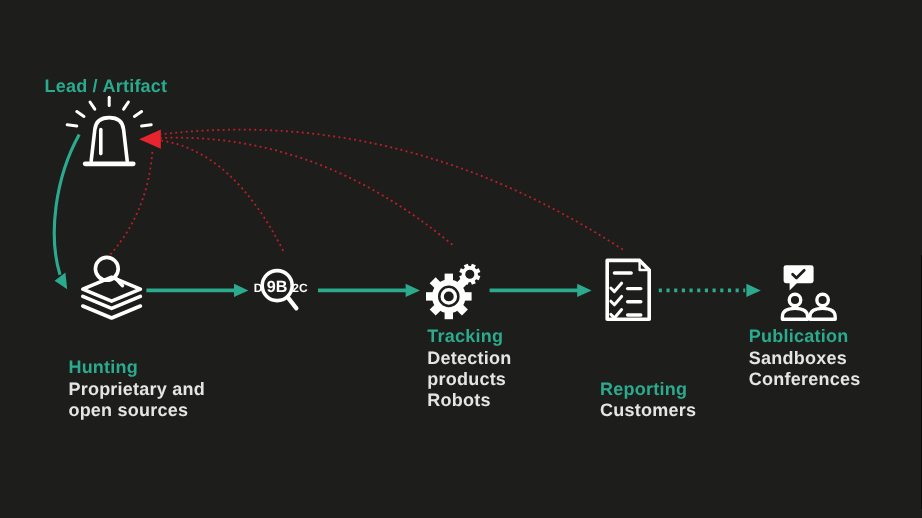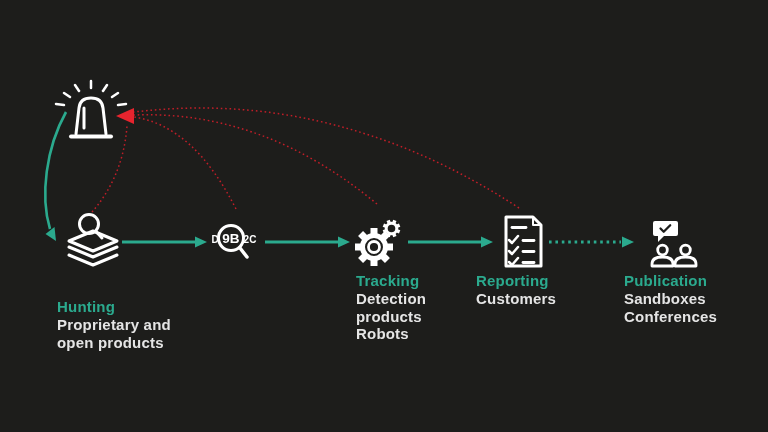--- a/index.html
+++ b/index.html
@@ -37,21 +37,21 @@
   .lead-label{
     position:absolute;left:37px;top:64px;
     color:#2BAA8E;font-size:15px;font-weight:bold;letter-spacing:.2px;
   }
   .stage{position:absolute;top:272px;}
   .stage-title{color:#2BAA8E;font-size:15px;font-weight:bold;line-height:18px;letter-spacing:.2px;}
   .stage-line{color:#e5e5e5;font-size:15px;font-weight:bold;line-height:17.6px;letter-spacing:.2px;}
   .s-hunting{left:57px;margin-top:26px;}
   .s-analysis{left:212px;}
   .s-tracking{left:356px;}
-  .s-reporting{left:476px;}
+  .s-reporting{left:500px;margin-top:44px;}
   .s-publication{left:624px;}
 </style>
 </head>
 <body>
 
 <div id="app">
 
   <svg class="diagram" viewBox="0 0 768 432">
 
     <path class="red-curve" d="M92,212 C108,194 124,166 127,126"></path>
@@ -143,25 +143,26 @@
       <rect x="653" y="221" width="25" height="15" rx="2" fill="#FFF"></rect>
       <polygon points="658,235 658,242 665,235" fill="#FFF"></polygon>
       <path d="M660.5,228.5 l3.2,3.2 l6.5,-6.5" stroke="#1D1D1B" stroke-width="2.3" fill="none" stroke-linecap="round" stroke-linejoin="round"></path>
       <circle class="w28" cx="662.5" cy="250" r="4.8"></circle>
       <path class="w28" d="M652,266 v-2 c0,-5 4.5,-7 10.5,-7 c6,0 10.5,2 10.5,7 v2 z"></path>
       <circle class="w28" cx="685.5" cy="250" r="4.8"></circle>
       <path class="w28" d="M675,266 v-2 c0,-5 4.5,-7 10.5,-7 c6,0 10.5,2 10.5,7 v2 z"></path>
     </g>
   </svg>
 
+  <div class="lead-label">Lead / Artifact</div>
 
   <div class="stage s-hunting">
     <div class="stage-title">Hunting</div>
     <div class="stage-line">Proprietary and</div>
-    <div class="stage-line">open products</div>
+    <div class="stage-line">open sources</div>
   </div>
 
 
   <div class="stage s-tracking">
     <div class="stage-title">Tracking</div>
     <div class="stage-line">Detection</div>
     <div class="stage-line">products</div>
     <div class="stage-line">Robots</div>
   </div>
 

